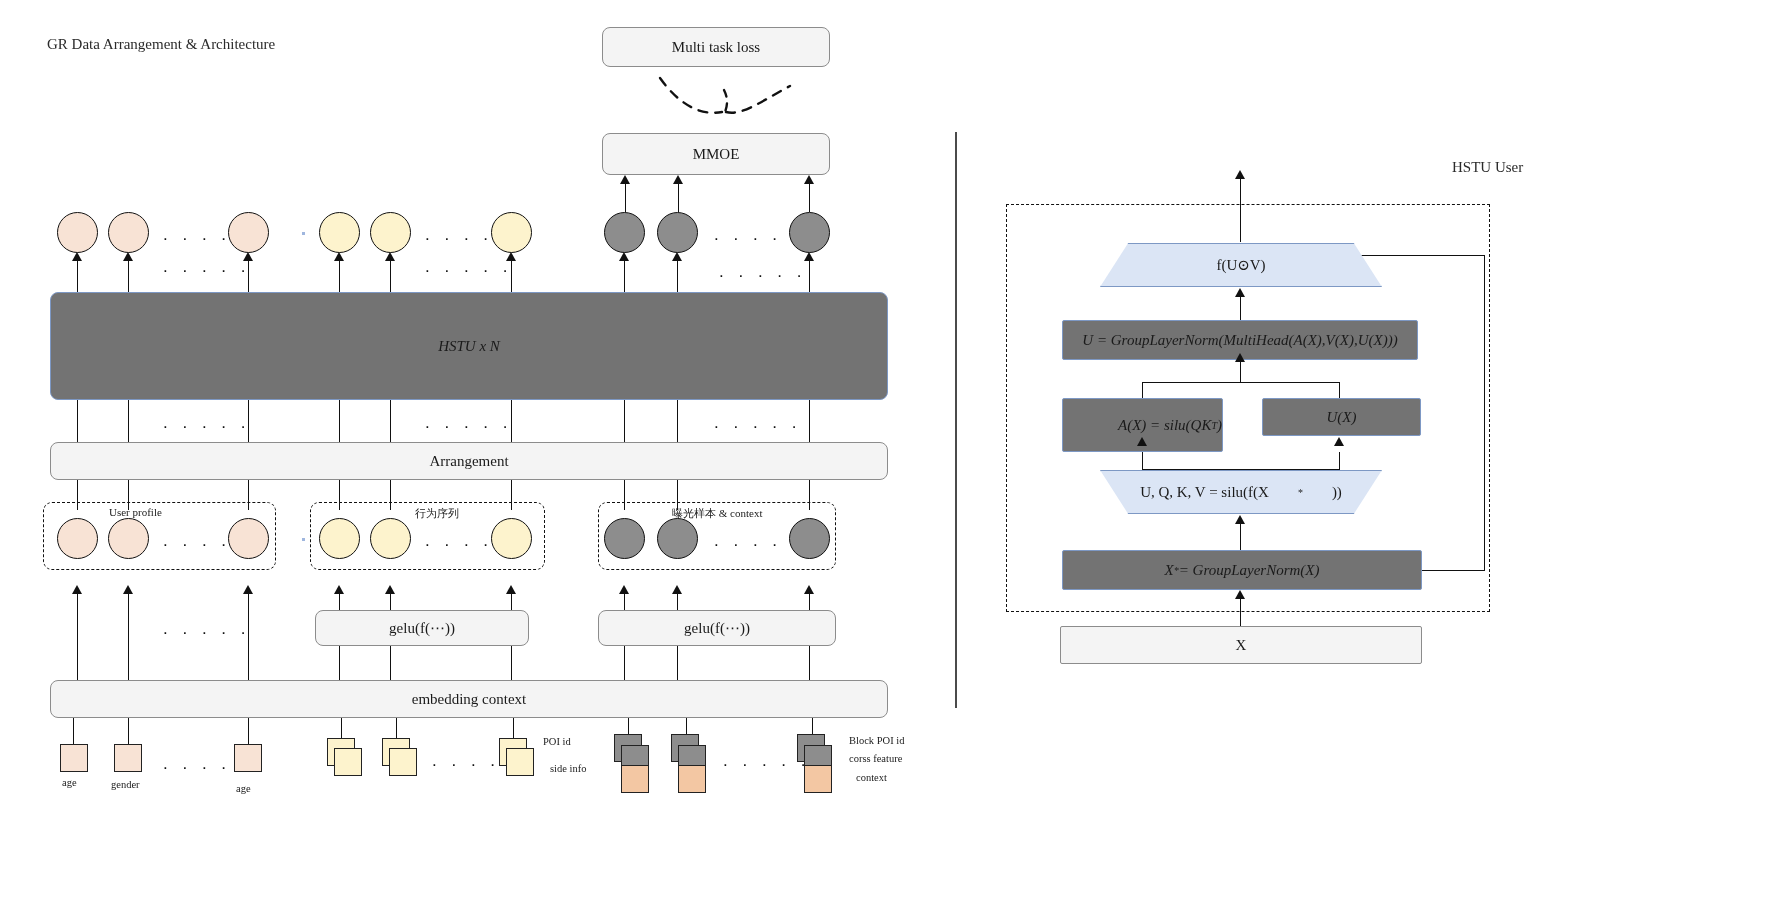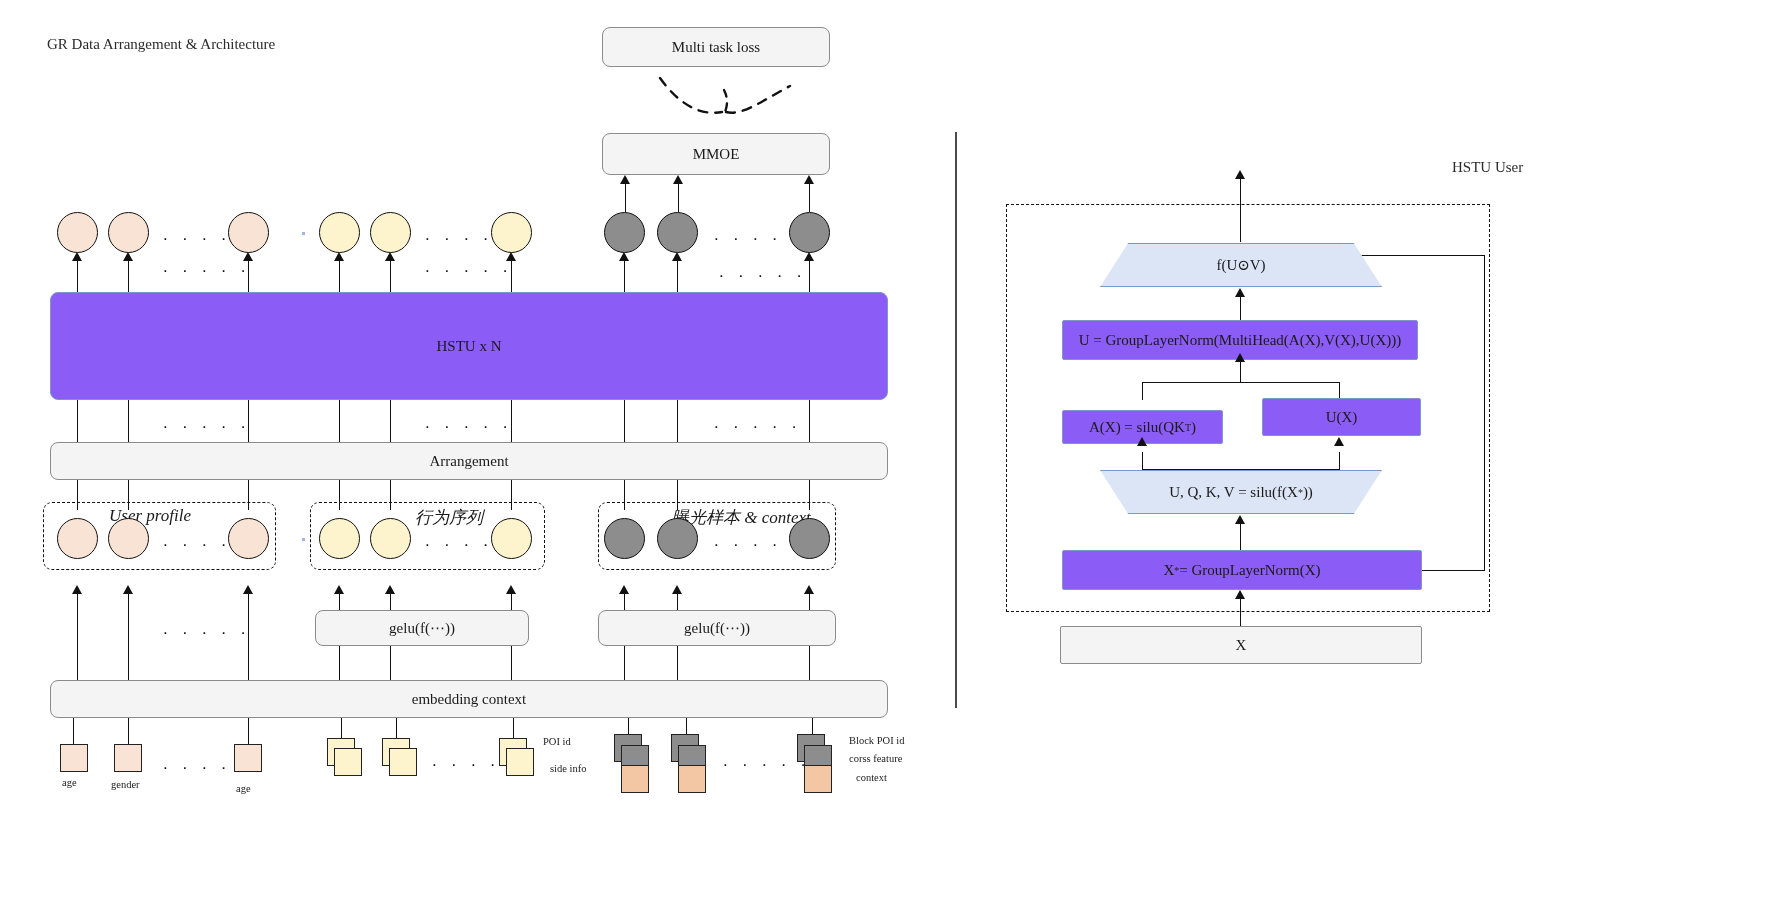--- a/index.html
+++ b/index.html
@@ -10,50 +10,52 @@
     color:#1a1a1a;
     position:relative;
     overflow:hidden;
   }
   .canvas{position:absolute;left:0;top:0;width:1766px;height:904px;}
   .abs{position:absolute;}
 
   
   .title{font-size:15px;color:#2b2b2b;white-space:nowrap;}
   .panel-title{font-size:15px;color:#2b2b2b;white-space:nowrap;}
-  .grp-label{font-size:17px;color:#1a1a1a;white-space:nowrap;font-style:italic;}
+  .grp-label{font-size:11px;color:#1a1a1a;white-space:nowrap;}
   .tiny{font-size:10.5px;color:#1a1a1a;white-space:nowrap;}
 
   
   .box{
     box-sizing:border-box;
     border:1px solid #8c8c8c;
     border-radius:8px;
     background:#f4f4f4;
     display:flex;align-items:center;justify-content:center;
     font-size:15px;color:#1a1a1a;
     white-space:nowrap;
   }
   .box.blue{
-    background:#8b5cf6;
+    background:#737373;
     border:1px solid #7d98c4;
+    font-style:italic;
   }
   .box.sq{border-radius:2px;}
 
   
   .trap{
     box-sizing:border-box;
     background:#dbe5f5;
     border:1px solid #7d98c4;
     display:flex;align-items:center;justify-content:center;
     font-size:15px;color:#1a1a1a;white-space:nowrap;
     clip-path:polygon(10% 0%,90% 0%,100% 100%,0% 100%);
   }
   .trap.up{
     clip-path:polygon(0% 0%,100% 0%,90% 100%,10% 100%);
+    gap:29px;
   }
 
   
   .circ{
     box-sizing:border-box;
     border-radius:50%;
     border:1.4px solid #111;
   }
   .c-peach{background:#f8e3d5;}
   .c-yellow{background:#fdf3cd;}
@@ -319,21 +321,21 @@
 
   <div class="abs box blue sq" style="left:1062px;top:320px;width:356px;height:40px;">U = GroupLayerNorm(MultiHead(A(X),V(X),U(X)))</div>
 
   <div class="abs vline" style="left:1240px;top:360px;height:22px;"></div>
   <div class="abs arrow-up" style="left:1235px;top:353px;"></div>
 
   <div class="abs hline" style="left:1142px;top:382px;width:198px;"></div>
   <div class="abs vline" style="left:1142px;top:382px;height:18px;"></div>
   <div class="abs vline" style="left:1339px;top:382px;height:18px;"></div>
 
-  <div class="abs box blue sq" style="left:1062px;top:410px;width:161px;height:34px;">
+  <div class="abs box blue sq" style="left:1062px;top:398px;width:161px;height:54px;justify-content:flex-end;">
     <span>A(X) = silu(QK</span>
       <sup style="font-size:10px;">T</sup>
       <span>)</span>
   </div>
 
   <div class="abs box blue sq" style="left:1262px;top:398px;width:159px;height:38px;">U(X)</div>
 
   <div class="abs vline" style="left:1142px;top:452px;height:18px;"></div>
   <div class="abs arrow-up" style="left:1137px;top:437px;"></div>
   <div class="abs vline" style="left:1339px;top:452px;height:18px;"></div>

